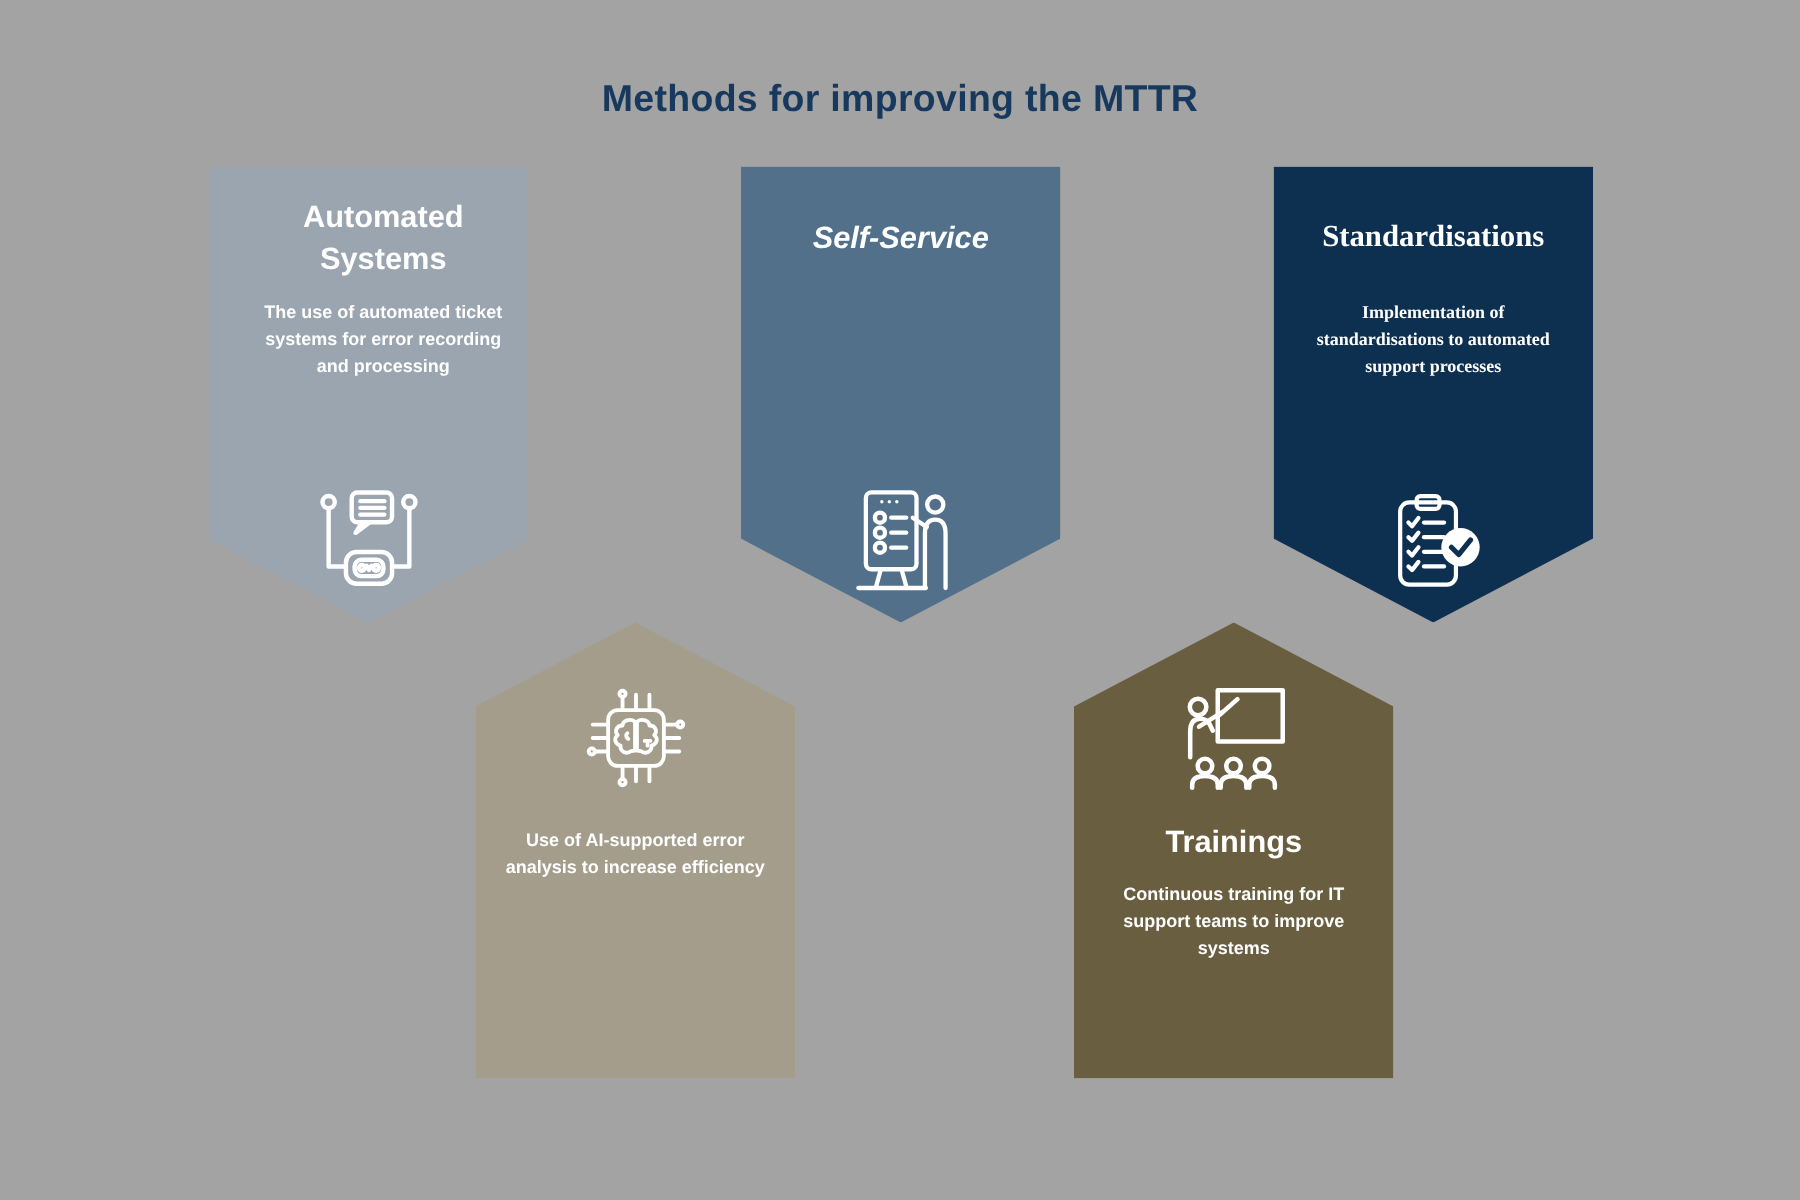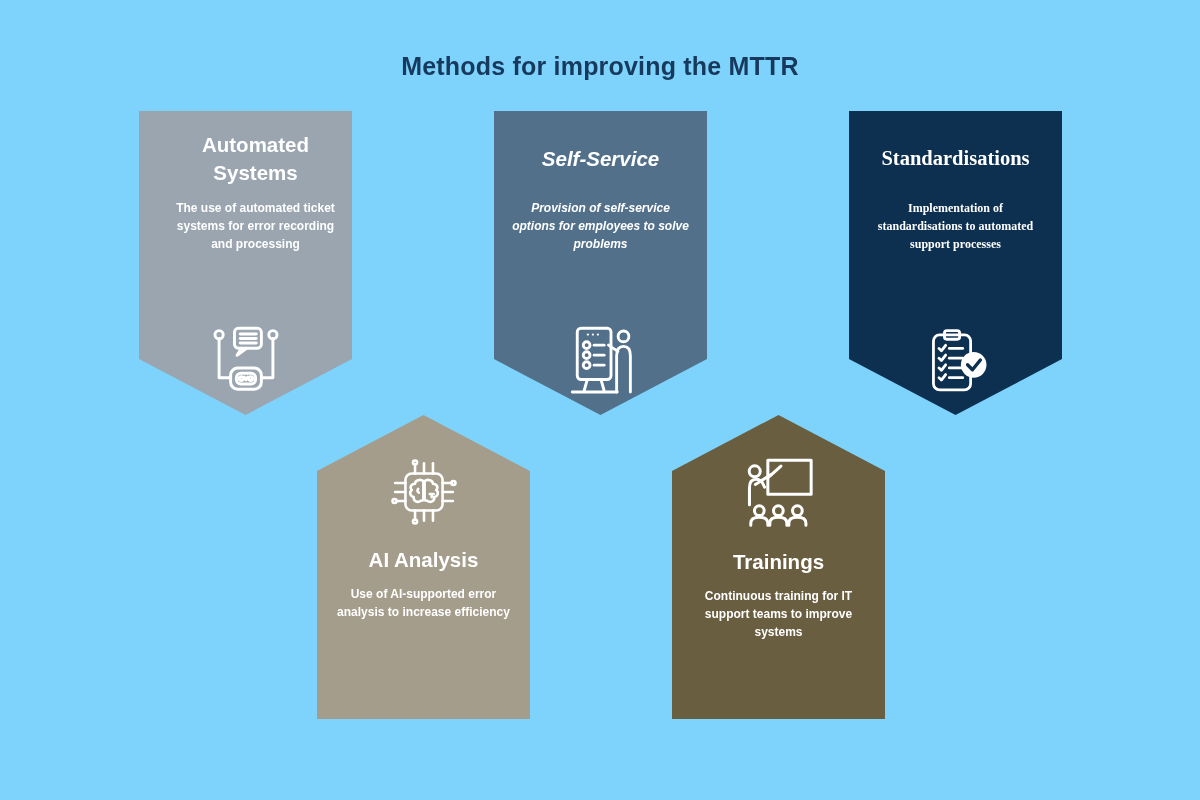--- a/index.html
+++ b/index.html
@@ -1,19 +1,19 @@
 <!DOCTYPE html>
 <html><head>
 <meta charset="utf-8">
 <style>
   html,body{margin:0;padding:0;}
   .stage{
     position:relative;
     width:1200px;height:800px;
-    background:#7dd3fc;
+    background:#a3a3a3;
     font-family:"Liberation Sans", sans-serif;
     overflow:hidden;
   }
   .page-title{
     position:absolute;top:52px;left:0;width:100%;
     margin:0;text-align:center;
     font-size:25px;font-weight:bold;color:#17395d;
     letter-spacing:.2px;
   }
   .card{
@@ -78,21 +78,20 @@
           <circle cx="35.7" cy="45.7" r="1.5"></circle>
           <polyline points="30.7,44.6 32,46.8 33.3,44.6"></polyline>
         </g>
       </svg>
     </div>
   </section>
 
   <section class="card down" id="card-1" style="background-color: rgb(82, 112, 138);">
     <div class="card-text">
       <h2 class="card-title">Self-Service</h2>
-      <p class="card-desc">Provision of self-service options for employees to solve problems</p>
     </div>
     <div class="icon-bottom">
       <svg width="80" height="80" viewBox="0 0 64 64">
         <g fill="none" stroke="#ffffff" stroke-width="2.3" stroke-linecap="round" stroke-linejoin="round">
           <rect x="13" y="5" width="27" height="41" rx="3"></rect>
           <circle cx="21.5" cy="10" r="0.9" fill="#ffffff" stroke="none"></circle>
           <circle cx="25.5" cy="10" r="0.9" fill="#ffffff" stroke="none"></circle>
           <circle cx="29.5" cy="10" r="0.9" fill="#ffffff" stroke="none"></circle>
           <circle cx="20.5" cy="18.5" r="2.7"></circle>
           <line x1="26.5" y1="18.5" x2="34.5" y2="18.5"></line>
@@ -158,26 +157,25 @@
           <line x1="46.5" y1="32" x2="54.5" y2="32"></line>
           <line x1="46.5" y1="39" x2="54.5" y2="39"></line>
           <path d="M31.5,23.5 c-2.5,-2 -6.5,-0.5 -6.5,2 c-3,0 -4.5,3 -2.5,5 c-2.5,2 -1,5 1.5,5.5 c-0.5,3 3,4.8 5.5,2.8 L31.5,38.5 Z"></path>
           <path d="M32.5,23.5 c2.5,-2 6.5,-0.5 6.5,2 c3,0 4.5,3 2.5,5 c2.5,2 1,5 -1.5,5.5 c0.5,3 -3,4.8 -5.5,2.8 L32.5,38.5 Z"></path>
           <path d="M27.5,29.5 q-1.5,1.5 0.5,3"></path>
           <path d="M36.5,33.5 h3 m-1.5,0 v2.5"></path>
         </g>
       </svg>
     </div>
     <div class="card-text">
-      <h2 class="card-title">AI Analysis</h2>
       <p class="card-desc">Use of AI-supported error analysis to increase efficiency</p>
     </div>
   </section>
 
-  <section class="card up" id="card-4" style="background-color: rgb(106, 94, 65);">
+  <section class="card up" id="card-4" style="background-color: rgb(106, 94, 65); margin-left: 44px;">
     <div class="icon-top">
       <svg width="84" height="84" viewBox="0 0 64 64">
         <g fill="none" stroke="#ffffff" stroke-width="2.3" stroke-linecap="round" stroke-linejoin="round">
           <rect x="23.5" y="7" width="33" height="26"></rect>
           <circle cx="13.5" cy="15.5" r="4.2"></circle>
           <path d="M9.5,41 V28 q0,-6.5 5,-6.5 q3.5,0 5,3 l1.5,3"></path>
           <line x1="14" y1="25.5" x2="26" y2="18"></line>
           <line x1="24.5" y1="19.5" x2="33.5" y2="11.5"></line>
           <circle cx="17" cy="45.5" r="3.7"></circle>
           <path d="M10.5,56.5 v-1.5 q0,-4.5 6.5,-4.5 q6.5,0 6.5,4.5 v1.5"></path>

